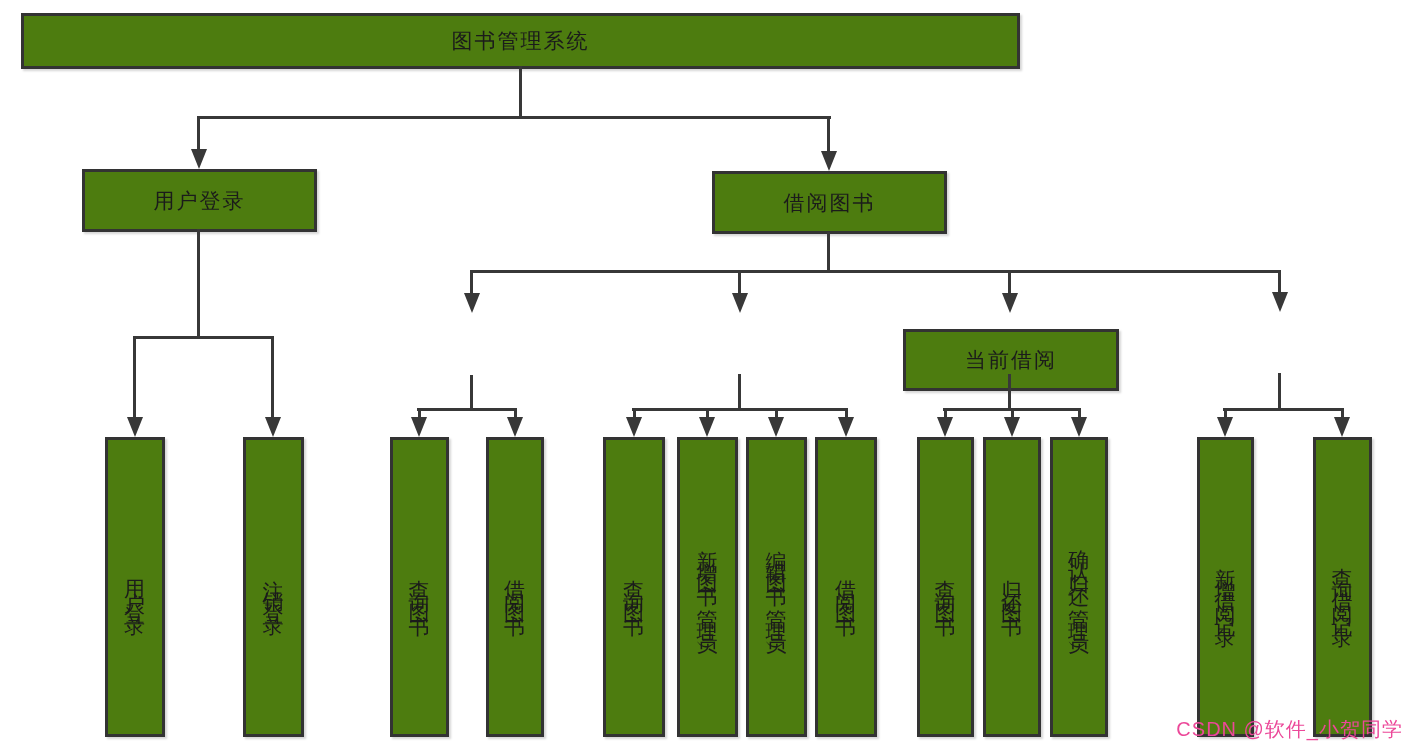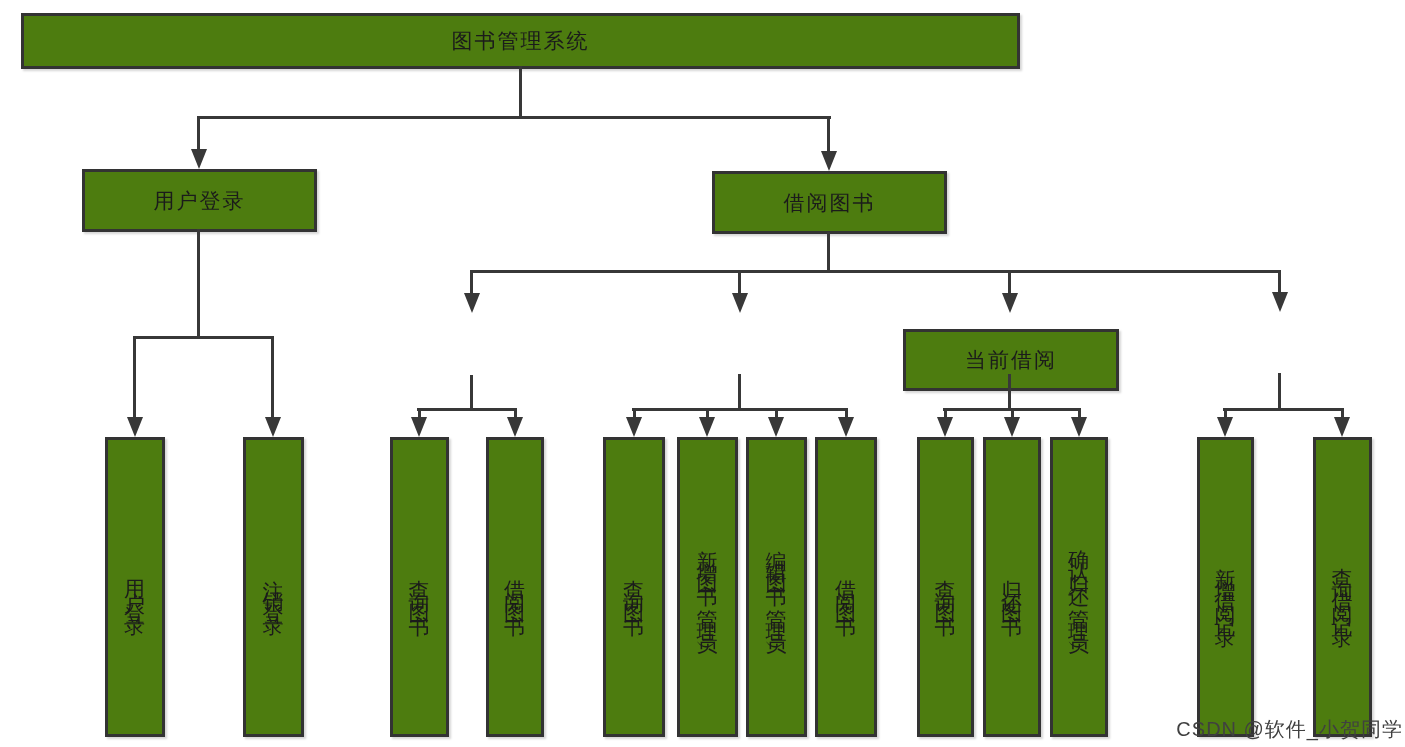--- a/index.html
+++ b/index.html
@@ -41,21 +41,21 @@
     width: 0; height: 0;
     border-left: 8px solid transparent;
     border-right: 8px solid transparent;
     border-top: 20px solid #383838;
   }
   .watermark {
     position: absolute;
     right: 2px;
     bottom: 4px;
     font-size: 20px;
-    color: #404040;
+    color: #ec4899;
     letter-spacing: 1px;
     z-index: 10;
     white-space: nowrap;
   }
 </style>
 </head>
 <body>
 
 <div id="canvas">
 

